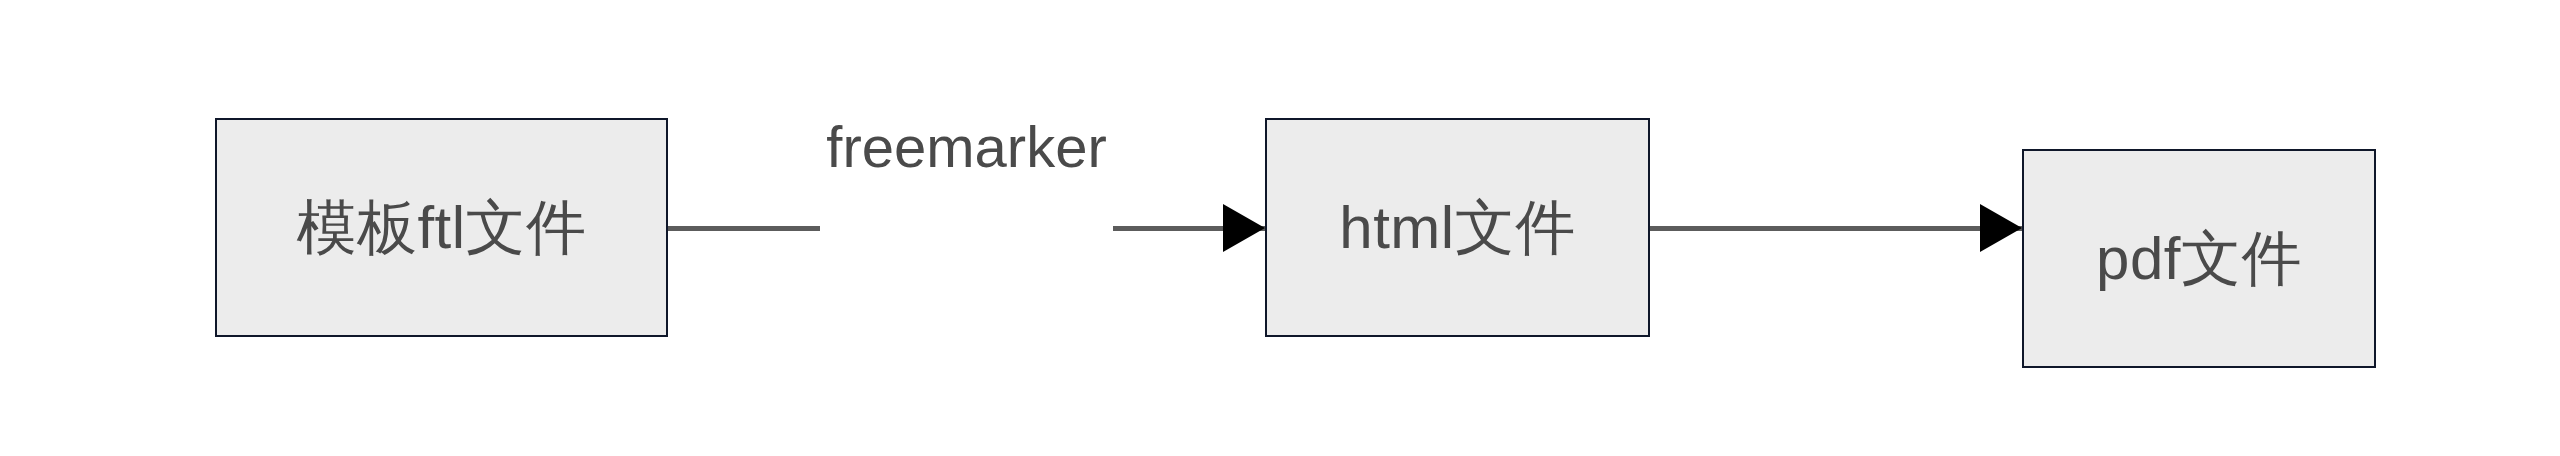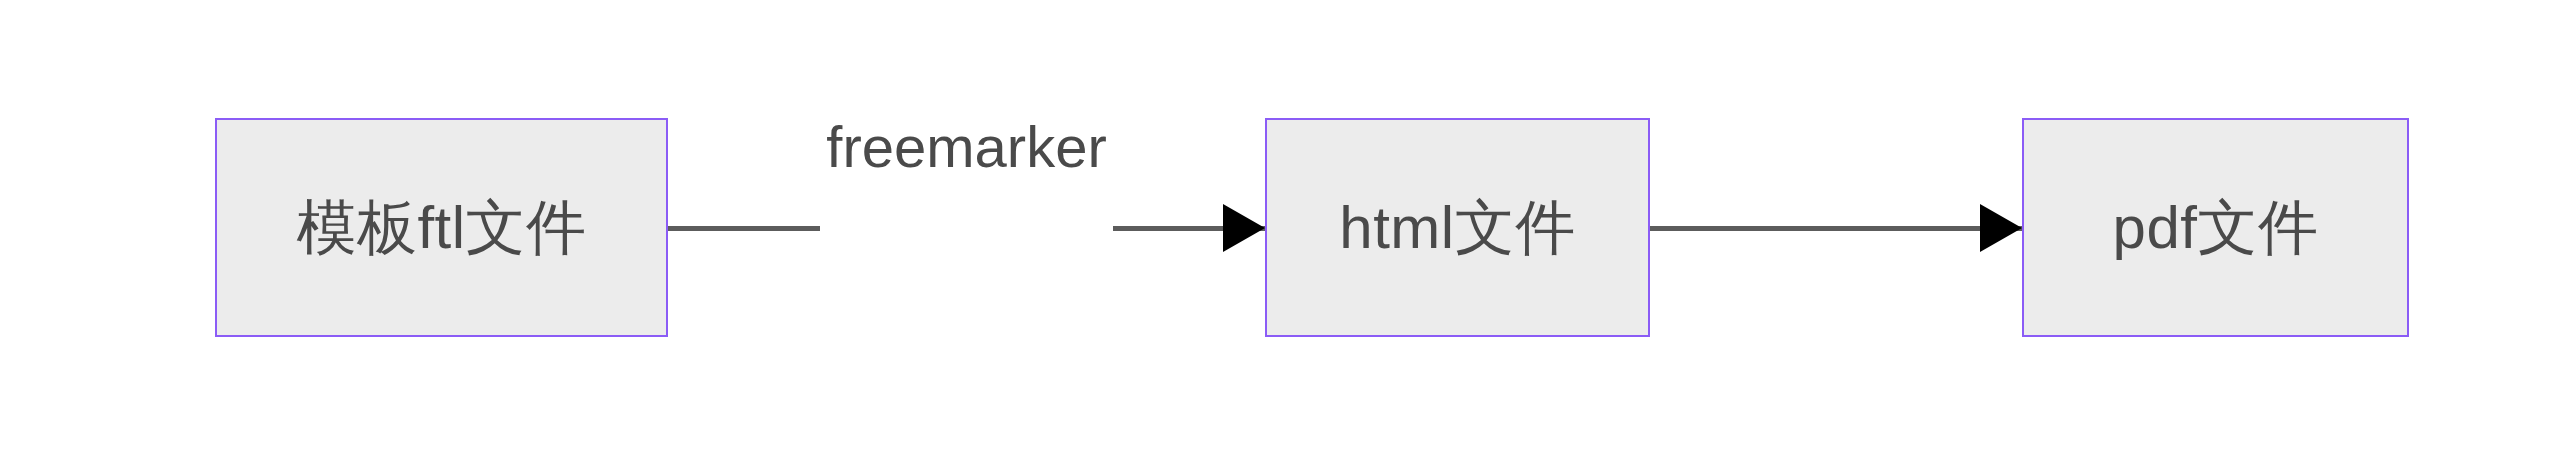--- a/index.html
+++ b/index.html
@@ -21,36 +21,36 @@
     background: #ffffff;
   }
 
   
   .node-box {
     position: absolute;
     top: 118px;
     height: 219px;
     box-sizing: border-box;
     background: #ececec;
-    border: 2px solid #8b5cf6;
+    border: 2px solid #0f172a;
     display: flex;
     align-items: center;
     justify-content: center;
   }
   .node-label {
     font-size: 60px;
     line-height: 1;
     color: #4a4a4a;
     white-space: nowrap;
     letter-spacing: 0.5px;
   }
 
   #node-ftl  { left: 215px;  width: 453px; }
   #node-html { left: 1265px; width: 385px; }
-  #node-pdf  { left: 2022px; width: 387px; }
+  #node-pdf  { left: 2022px; width: 354px; margin-top: 31px; }
 
   
   .edge {
     position: absolute;
     top: 118px;
     height: 219px;
     display: flex;
     justify-content: center;
   }
   #edge-freemarker { left: 668px;  width: 597px; }

